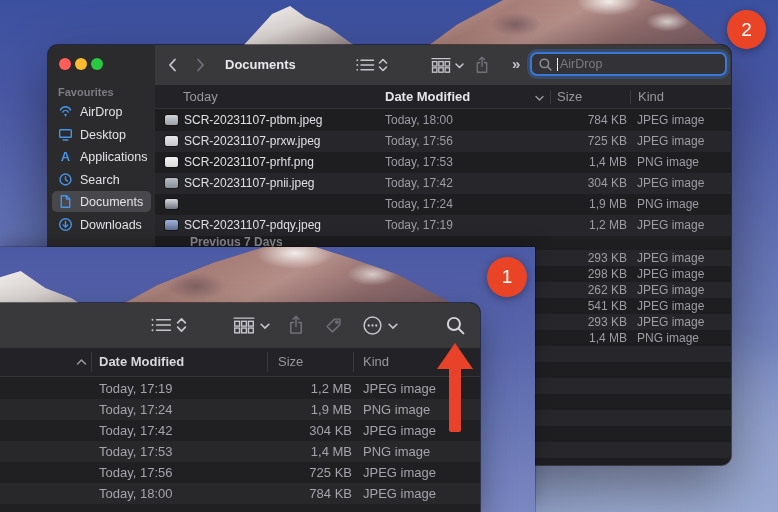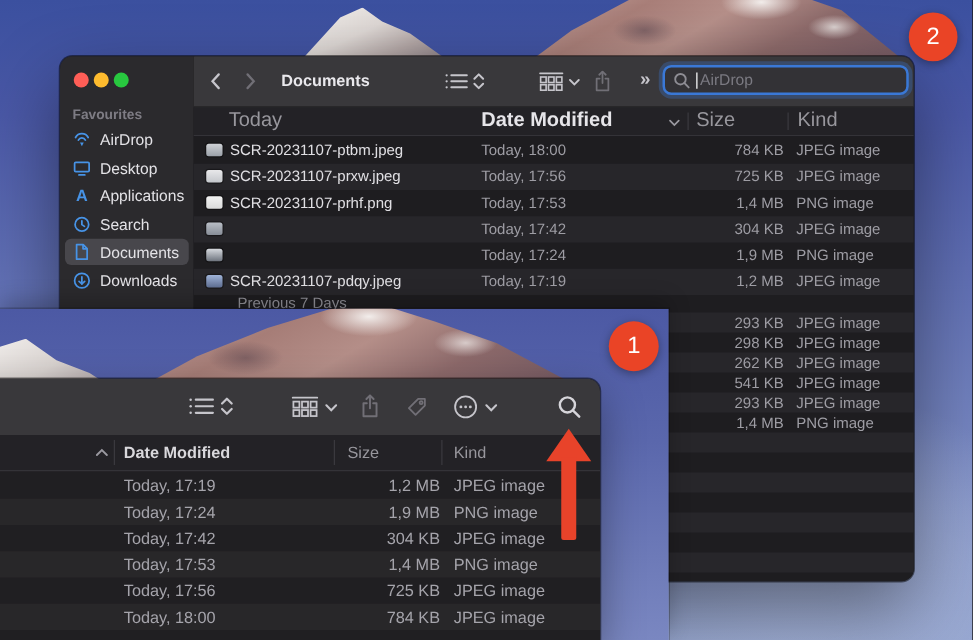--- a/index.html
+++ b/index.html
@@ -42,40 +42,40 @@
   .t2{left:107px;top:0;right:0;height:40px;}
   .tbi{position:absolute;color:#c6c5cb;display:flex;align-items:center;}
   .tbi.dim{color:#716f76;}
   .title{position:absolute;left:70px;top:0;height:40px;line-height:40px;font-size:13px;font-weight:700;color:#e9e8ec;}
   .searchbox{position:absolute;left:375px;top:7px;width:197px;height:24px;border-radius:7px;
     background:#333236;border:2px solid #3a78d6;box-shadow:0 0 0 3px rgba(58,120,214,.30);
     display:flex;align-items:center;box-sizing:border-box;}
   .searchbox .mag{color:#8e8d94;margin:0 4px 0 6px;display:flex;}
   .caret{width:1px;height:13px;background:#fdfdfe;margin-right:2px;}
   .placeholder{font-size:12.5px;color:#7b7a82;}
-  .lhead{position:absolute;background:#232226;border-bottom:1px solid #343338;color:#98979d;font-size:16px;}
+  .lhead{position:absolute;background:#232226;border-bottom:1px solid #343338;color:#98979d;font-size:13px;}
   .lhead2{left:107px;top:41px;right:0;height:22px;line-height:22px;}
   .lh{position:absolute;white-space:nowrap;}
   .lh.sorted{color:#e6e5e9;font-weight:700;}
   .content{position:absolute;left:107px;top:64px;right:0;bottom:0;background:#1e1d20;}
   .row{position:absolute;left:0;right:0;height:21px;line-height:21px;font-size:12px;}
   .row.alt,.prow.alt,.fill.alt{background:#27262a;}
   .c{position:absolute;white-space:nowrap;}
   .c.name{left:29px;color:#e0dfe3;}
   .c.date{left:230px;color:#9e9da4;}
   .c.size{left:380px;width:92px;text-align:right;color:#9e9da4;}
   .c.kind{left:482px;color:#9e9da4;}
   .ficon{position:absolute;left:10px;top:5px;width:13px;height:10px;border-radius:2px;
     background:linear-gradient(180deg,#cfd2d6,#9aa0a8);box-shadow:0 0 0 1px rgba(0,0,0,.35);}
   .ficon.f2{background:linear-gradient(180deg,#e8e8ea,#c4c7cc);}
   .ficon.f3{background:linear-gradient(180deg,#f2f2f2,#dadada);}
   .ficon.f4{background:linear-gradient(180deg,#b9bec6,#878d97);}
   .ficon.f5{background:linear-gradient(180deg,#d6d9de,#6e747e);}
   .ficon.f6{background:linear-gradient(180deg,#9fb3d8,#5f6f93);}
-  .group-label{position:absolute;left:35px;font-size:12px;font-weight:400;color:#908f96;text-align:right;}
+  .group-label{position:absolute;left:35px;font-size:12px;font-weight:700;color:#908f96;text-align:right;}
   .prow{position:absolute;left:0;right:0;height:16px;line-height:16px;font-size:12px;}
   .fill{position:absolute;left:0;right:0;height:16px;}
   
   .overlay{position:absolute;left:0;top:247px;width:535px;height:265px;overflow:hidden;
     box-shadow:0 0 0 1px rgba(0,0,0,.22),0 -6px 16px rgba(0,0,0,.22);}
   .ov-wall{position:absolute;inset:0;
     background:linear-gradient(180deg,#4c59a4 0%,#5a67ac 40%,#6d7ab8 75%,#7a87c1 100%);}
   .ov-peak-left{left:-14px;top:24px;width:102px;height:38px;
     clip-path:polygon(0% 28%,34% 0%,58% 45%,84% 72%,100% 100%,0% 100%);
     background:linear-gradient(150deg,#f3f0ee 0%,#d8d2cf 55%,#a99da0 100%);}
@@ -279,20 +279,21 @@
       </div>
       <div class="row" style="top:43px;">
         <span class="ficon f3"></span>
         <span class="c name">SCR-20231107-prhf.png</span>
         <span class="c date">Today, 17:53</span>
         <span class="c size">1,4 MB</span>
         <span class="c kind">PNG image</span>
       </div>
       <div class="row alt" style="top:64px;">
         <span class="ficon f4"></span>
+        <span class="c name">SCR-20231107-pnii.jpeg</span>
         <span class="c date">Today, 17:42</span>
         <span class="c size">304 KB</span>
         <span class="c kind">JPEG image</span>
       </div>
       <div class="row" style="top:85px;">
         <span class="ficon f5"></span>
         <span class="c date">Today, 17:24</span>
         <span class="c size">1,9 MB</span>
         <span class="c kind">PNG image</span>
       </div>

